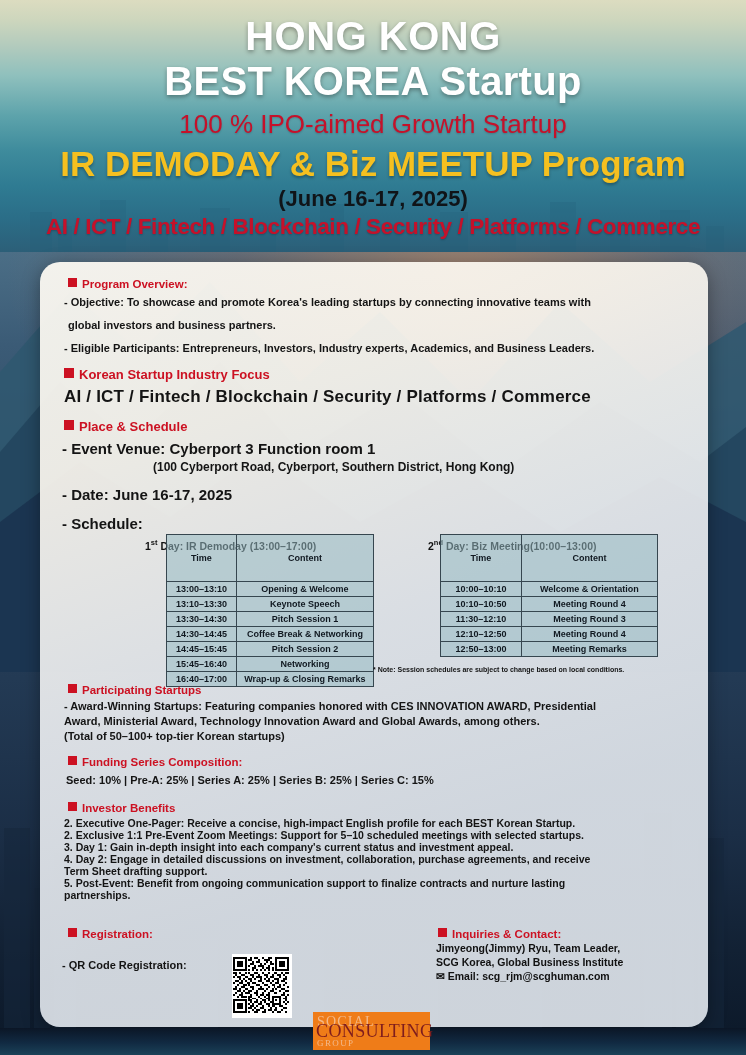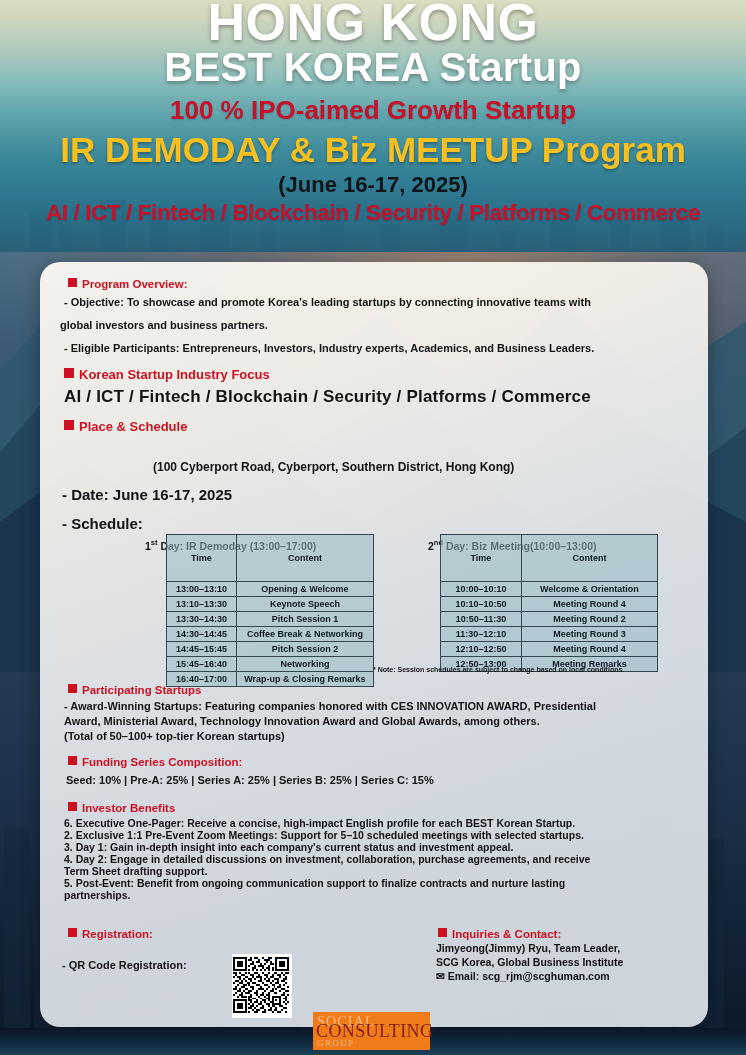--- a/index.html
+++ b/index.html
@@ -21,30 +21,30 @@
        #dcdcc0 0%, #cdd6bd 8%, #b3cbbd 18%,
        #8fc0bd 30%, #5da3ab 46%, #3e8b9c 60%,
        #2f7b92 74%, #2b6e88 86%, #2c5f78 100%);
     overflow:hidden;
   }
   
   .hdr-sky{position:absolute;left:0;bottom:0;width:746px;height:70px;opacity:.25;}
   .hdr-b{position:absolute;bottom:0;background:#24607a;}
   .hdr-txt{position:absolute;left:0;top:0;width:746px;text-align:center;}
   .t1{
-    font-size:52px;font-weight:bold;color:#ffffff;line-height:44px;
-    letter-spacing:.5px;
+    font-size:40px;font-weight:bold;color:#ffffff;line-height:44px;
+    letter-spacing:.5px;margin-top:14px;
     text-shadow:0 2px 4px rgba(0,0,0,.35);
   }
   .t2{
     font-size:40px;font-weight:bold;color:#ffffff;line-height:46px;
     letter-spacing:.3px;text-shadow:0 2px 4px rgba(0,0,0,.35);
   }
   .t3{
-    font-size:26px;font-weight:bold;color:#c5112a;line-height:34px;
+    font-size:26px;font-weight:normal;color:#c5112a;line-height:34px;
     margin-top:3px;text-shadow:0 1px 2px rgba(0,0,0,.18);
   }
   .t4{
     font-size:35px;font-weight:bold;color:#f5c020;line-height:43px;
     margin-top:1px;text-shadow:0 2px 3px rgba(0,0,0,.3);
   }
   .t5{
     font-size:22px;font-weight:bold;color:#101418;line-height:27px;
   }
   .t6{
@@ -214,31 +214,32 @@
     </div>
   </div>
 
   <div class="card">
     <div class="inner">
 
       <div class="abs" style="left:28px;top:12px;">
         <span class="sq"></span><span class="hdg">Program Overview:</span>
       </div>
       <div class="abs body-t" style="left:24px;top:34px;">- Objective: To showcase and promote Korea's leading startups by connecting innovative teams with</div>
-      <div class="abs body-t" style="left:20px;top:57px;">global investors and business partners.</div>
+      <div class="abs body-t" style="left:28px;top:57px;">global investors and business partners.</div>
       <div class="abs body-t" style="left:24px;top:80px;text-align:center;">- Eligible Participants: Entrepreneurs, Investors, Industry experts, Academics, and Business Leaders.</div>
 
       <div class="abs" style="left:24px;top:103px;">
         <span class="sq" style="width:10px;height:10px;"></span><span class="hdg-lg">Korean Startup Industry Focus</span>
       </div>
       <div class="abs big-line" style="left:24px;top:125px;">AI / ICT / Fintech / Blockchain / Security / Platforms / Commerce</div>
 
       <div class="abs" style="left:24px;top:155px;">
         <span class="sq" style="width:10px;height:10px;"></span><span class="hdg-lg">Place &amp; Schedule</span>
       </div>
+      <div class="abs venue" style="left:22px;top:178px;">- Event Venue: Cyberport 3 Function room 1</div>
       <div class="abs venue-sub" style="left:113px;top:198px;">(100 Cyberport Road, Cyberport, Southern District, Hong Kong)</div>
       <div class="abs date-l" style="left:22px;top:224px;">- Date: June 16-17, 2025</div>
       <div class="abs sched-l" style="left:22px;top:253px;">- Schedule:</div>
 
       <div class="abs daylabel" style="left:105px;top:254px;">
         <span>1</span><sup>st</sup><span> Day: IR Demoday (13:00–17:00)</span>
       </div>
       <div class="abs daylabel" style="left:388px;top:254px;">
         <span>2</span><sup>nd</sup><span> Day: Biz Meeting(10:00–13:00)</span>
       </div>
@@ -292,24 +293,20 @@
         <tbody>
             <tr>
               <td>10:00–10:10</td>
               <td>Welcome &amp; Orientation</td>
             </tr>
             <tr>
               <td>10:10–10:50</td>
               <td>Meeting Round 4</td>
             </tr>
             <tr>
-              <td>10:50–11:30</td>
-              <td>Meeting Round 2</td>
-            </tr>
-            <tr>
               <td>11:30–12:10</td>
               <td>Meeting Round 3</td>
             </tr>
             <tr>
               <td>12:10–12:50</td>
               <td>Meeting Round 4</td>
             </tr>
             <tr>
               <td>12:50–13:00</td>
               <td>Meeting Remarks</td>
@@ -328,21 +325,21 @@
 
       <div class="abs" style="left:28px;top:490px;">
         <span class="sq"></span><span class="hdg">Funding Series Composition:</span>
       </div>
       <div class="abs fund" style="left:26px;top:512px;">Seed: 10%   |   Pre-A: 25%   |   Series A: 25%   |   Series B: 25%   |   Series C: 15%</div>
 
       <div class="abs" style="left:28px;top:536px;">
         <span class="sq"></span><span class="hdg">Investor Benefits</span>
       </div>
       <div class="abs" id="inv-lines" style="left:24px;top:555px;width:624px;">
-          <div class="inv-line">6. Executive One-Pager: Receive a concise, high-impact English profile for each BEST Korean Startup.</div>
+          <div class="inv-line">2. Executive One-Pager: Receive a concise, high-impact English profile for each BEST Korean Startup.</div>
           <div class="inv-line">2. Exclusive 1:1 Pre-Event Zoom Meetings: Support for 5–10 scheduled meetings with selected startups.</div>
           <div class="inv-line">3. Day 1: Gain in-depth insight into each company's current status and investment appeal.</div>
           <div class="inv-line">4. Day 2: Engage in detailed discussions on investment, collaboration, purchase agreements, and receive</div>
           <div class="inv-line">Term Sheet drafting support.</div>
           <div class="inv-line">5. Post-Event: Benefit from ongoing communication support to finalize contracts and nurture lasting</div>
           <div class="inv-line">partnerships.</div>
         </div>
 
       <div class="abs" style="left:28px;top:662px;">
         <span class="sq"></span><span class="hdg">Registration:</span>

